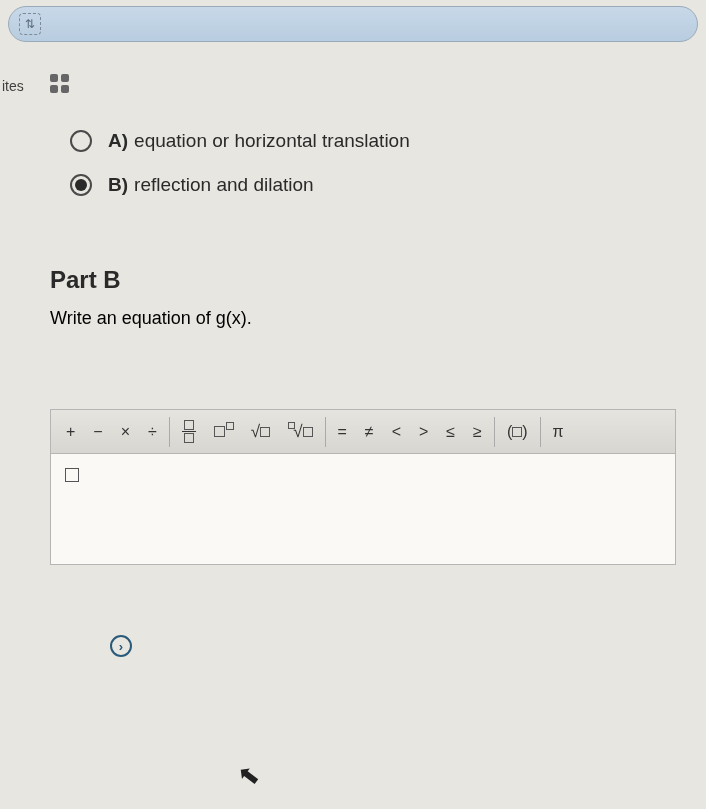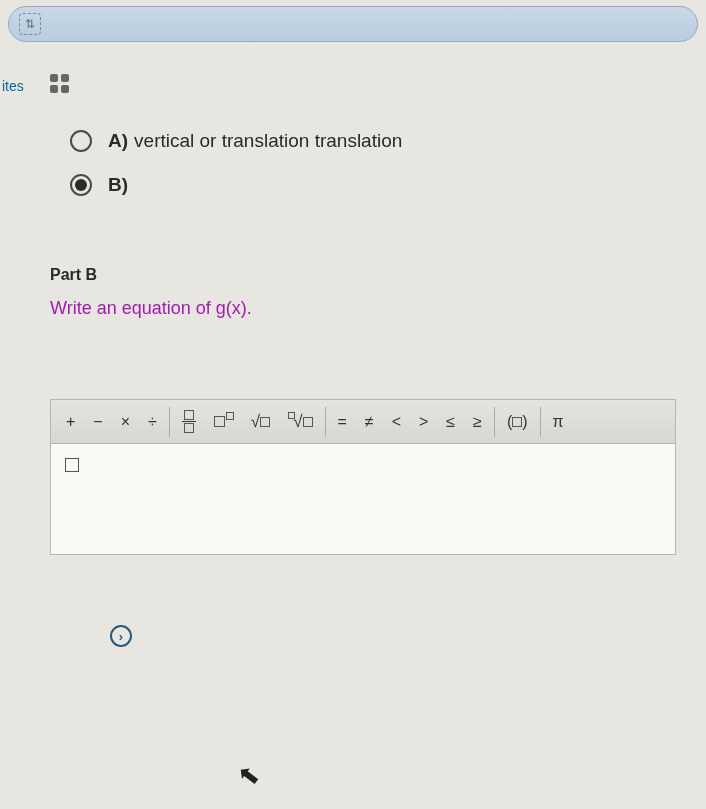--- a/index.html
+++ b/index.html
@@ -28,21 +28,21 @@
       border: 1.5px dashed #7a8a9a;
       border-radius: 4px;
       margin-right: 10px;
       display: flex; align-items: center; justify-content: center;
       font-size: 12px;
     }
     .side-label {
       position: absolute;
       left: 2px; top: 78px;
       font-size: 14px;
-      color: #0369a1;
+      color: #404040;
     }
     .grid-icon {
       position: absolute;
       left: 50px; top: 74px;
       display: grid;
       grid-template-columns: 8px 8px;
       grid-template-rows: 8px 8px;
       gap: 3px;
     }
     .grid-icon span { background: #666; border-radius: 2px; }
@@ -67,30 +67,30 @@
     }
     .radio.selected::after {
       content: "";
       width: 12px; height: 12px;
       background: #2a2a2a;
       border-radius: 50%;
     }
     .opt-letter { font-weight: bold; margin-right: 6px; }
     .part-heading {
       font-weight: bold;
-      font-size: 16px;
+      font-size: 24px;
       margin-top: 70px;
       margin-left: -20px;
       color: #2a2a2a;
     }
     .prompt {
       font-size: 18px;
       margin-top: 14px;
       margin-left: -20px;
-      color: #a21caf;
+      color: #000000;
     }
     .editor-wrap {
       margin: 80px 0 0 -20px;
       border: 1px solid #b5b5b5;
       background: #f5f3ee;
     }
     .toolbar {
       display: flex;
       align-items: center;
       background: linear-gradient(#e6e4de, #d8d6d0);
@@ -172,26 +172,27 @@
     <span></span>
     <span></span>
     <span></span>
 </div>
 
 <div class="content">
 
   <div class="radio-row">
     <div class="radio"></div>
     <span class="opt-letter">A)</span>
-    <span>vertical or translation translation</span>
+    <span>equation or horizontal translation</span>
   </div>
 
   <div class="radio-row">
     <div class="radio selected"></div>
     <span class="opt-letter">B)</span>
+    <span>reflection and dilation</span>
   </div>
 
   <div class="part-heading">Part B</div>
   <div class="prompt">Write an equation of g(x).</div>
 
   <div class="editor-wrap">
     <div class="toolbar">
       <div class="tbtn">+</div>
       <div class="tbtn">−</div>
       <div class="tbtn">×</div>

